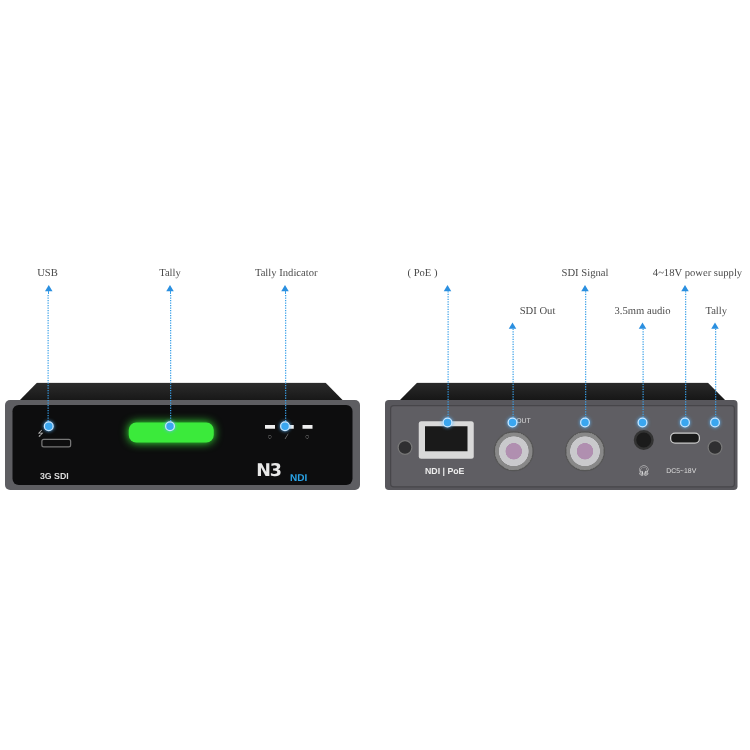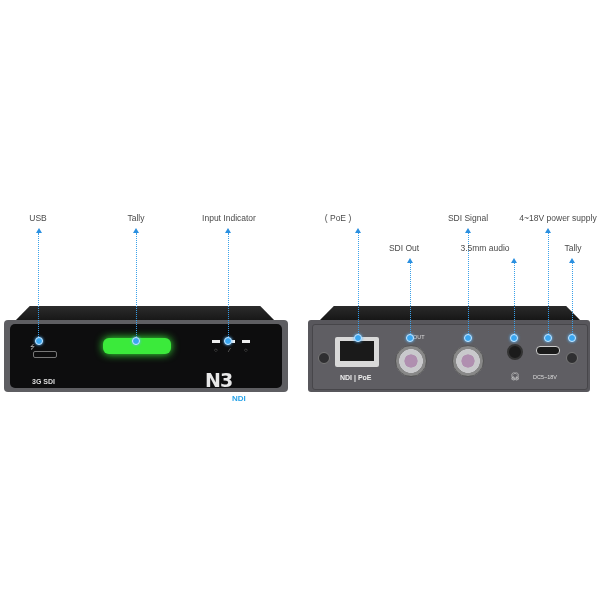--- a/index.html
+++ b/index.html
@@ -1,33 +1,33 @@
 <!DOCTYPE html>
 <html><head>
 <meta charset="utf-8">
 <style>
   html,body{margin:0;padding:0;background:#ffffff;}
   body{width:600px;height:600px;position:relative;overflow:hidden;font-family:"Liberation Sans",sans-serif;}
-  .label{position:absolute;font-size:8.5px;color:#4a4a4a;white-space:nowrap;transform:translateX(-50%);}
+  .label{position:absolute;font-size:8.5px;color:#4a4a4a;white-space:nowrap;transform:translateX(-50%);font-family:Liberation Serif, serif;}
   .line{position:absolute;width:0;border-left:1px dotted #3aa0e8;}
   .arrow{position:absolute;width:0;height:0;border-left:3px solid transparent;border-right:3px solid transparent;border-bottom:5px solid #2a8fe0;transform:translateX(-50%);}
   .dot{position:absolute;width:6px;height:6px;border-radius:50%;background:#3aa6f0;border:1px solid #c9e7ff;transform:translate(-50%,-50%);box-shadow:0 0 3px #5cb8ff;z-index:5;}
 
   
   .dev-left-top{position:absolute;left:14px;top:306px;width:262px;height:16px;background:linear-gradient(#2c2c2c,#151515);clip-path:polygon(6% 0,94% 0,100% 100%,0 100%);}
   .dev-left-body{position:absolute;left:4px;top:320px;width:284px;height:72px;background:#5e5e62;border-radius:4px;}
   .dev-left-face{position:absolute;left:10px;top:324px;width:272px;height:64px;background:#0d0d0e;border-radius:5px;}
   .tally-bar{position:absolute;left:103px;top:338px;width:68px;height:16px;border-radius:6px;background:#3bea3b;box-shadow:0 0 8px #3bff3b;}
   .usb-port{position:absolute;left:33px;top:351px;width:22px;height:5px;border:1px solid #777;border-radius:2px;}
   .usb-sym{position:absolute;left:30px;top:343px;font-size:6px;color:#bbb;}
   .ind{position:absolute;width:8px;height:3px;background:#eee;top:340px;}
   .ind-c{position:absolute;top:347px;font-size:6px;color:#999;}
   .logo-3g{position:absolute;left:32px;top:378px;font-size:7px;color:#ddd;font-weight:bold;}
-  .logo-n3{position:absolute;left:205px;top:369px;font-size:19px;color:#e8e8e8;font-weight:bold;letter-spacing:-1px;font-family:"DejaVu Sans",sans-serif;}
-  .logo-ndi{position:absolute;left:232px;top:394px;font-size:8px;color:#2aa4e8;font-weight:bold;}
+  .logo-n3{position:absolute;left:205px;top:369px;font-size:14px;color:#e8e8e8;font-weight:bold;letter-spacing:-1px;font-family:"DejaVu Sans",sans-serif;}
+  .logo-ndi{position:absolute;left:232px;top:378px;font-size:8px;color:#2aa4e8;font-weight:bold;}
 
   
   .dev-right-top{position:absolute;left:318px;top:306px;width:264px;height:16px;background:linear-gradient(#2a2a2a,#141414);clip-path:polygon(6% 0,94% 0,100% 100%,0 100%);}
   .dev-right-body{position:absolute;left:308px;top:320px;width:282px;height:72px;background:#58575c;border-radius:3px;}
   .dev-right-face{position:absolute;left:312px;top:324px;width:274px;height:64px;background:#5f5e63;border:1px solid #47464a;border-radius:3px;}
   .screw{position:absolute;width:10px;height:10px;border-radius:50%;background:#2f2f31;border:1px solid #777;}
   .rj45{position:absolute;left:335px;top:337px;width:44px;height:30px;background:#d9d9d9;border-radius:2px;}
   .rj45-in{position:absolute;left:340px;top:341px;width:34px;height:20px;background:#1a1a1a;}
   .bnc{position:absolute;width:30px;height:30px;border-radius:50%;background:radial-gradient(circle,#b08fb0 0 30%,#c9c9cc 32% 55%,#888 57% 70%,#dadada 72%);border:1px solid #555;}
   .jack{position:absolute;left:507px;top:344px;width:12px;height:12px;border-radius:50%;background:#1b1b1b;border:2px solid #333;}
@@ -58,21 +58,21 @@
   <div class="label" style="left:38px;top:213px">USB</div>
   <div class="arrow" style="left:39px;top:228px"></div>
   <div class="line" style="left:38px;top:233px;height:108px"></div>
   <div class="dot" style="left:39px;top:341px"></div>
 
   <div class="label" style="left:136px;top:213px">Tally</div>
   <div class="arrow" style="left:136px;top:228px"></div>
   <div class="line" style="left:136px;top:233px;height:108px"></div>
   <div class="dot" style="left:136px;top:341px"></div>
 
-  <div class="label" style="left:229px;top:213px">Input Indicator</div>
+  <div class="label" style="left:229px;top:213px">Tally Indicator</div>
   <div class="arrow" style="left:228px;top:228px"></div>
   <div class="line" style="left:228px;top:233px;height:108px"></div>
   <div class="dot" style="left:228px;top:341px"></div>
 </div>
 
 <div>
   <div class="dev-right-top"></div>
   <div class="dev-right-body"></div>
   <div class="dev-right-face"></div>
   <div class="screw" style="left:318px;top:352px"></div>
@@ -86,31 +86,31 @@
   <div class="jack"></div>
   <div class="small-txt" style="left:510px;top:372px;font-size:8px">🎧︎</div>
   <div class="usbc"></div>
   <div class="small-txt" style="left:533px;top:374px">DC5~18V</div>
 
   <div class="label" style="left:338px;top:213px">( PoE )</div>
   <div class="arrow" style="left:358px;top:228px"></div>
   <div class="line" style="left:358px;top:233px;height:105px"></div>
   <div class="dot" style="left:358px;top:338px"></div>
 
-  <div class="label" style="left:404px;top:243px">SDI Out</div>
+  <div class="label" style="left:430px;top:243px">SDI Out</div>
   <div class="arrow" style="left:410px;top:258px"></div>
   <div class="line" style="left:410px;top:263px;height:75px"></div>
   <div class="dot" style="left:410px;top:338px"></div>
 
   <div class="label" style="left:468px;top:213px">SDI Signal</div>
   <div class="arrow" style="left:468px;top:228px"></div>
   <div class="line" style="left:468px;top:233px;height:105px"></div>
   <div class="dot" style="left:468px;top:338px"></div>
 
-  <div class="label" style="left:485px;top:243px">3.5mm audio</div>
+  <div class="label" style="left:514px;top:243px">3.5mm audio</div>
   <div class="arrow" style="left:514px;top:258px"></div>
   <div class="line" style="left:514px;top:263px;height:75px"></div>
   <div class="dot" style="left:514px;top:338px"></div>
 
   <div class="label" style="left:558px;top:213px">4~18V power supply</div>
   <div class="arrow" style="left:548px;top:228px"></div>
   <div class="line" style="left:548px;top:233px;height:105px"></div>
   <div class="dot" style="left:548px;top:338px"></div>
 
   <div class="label" style="left:573px;top:243px">Tally</div>

